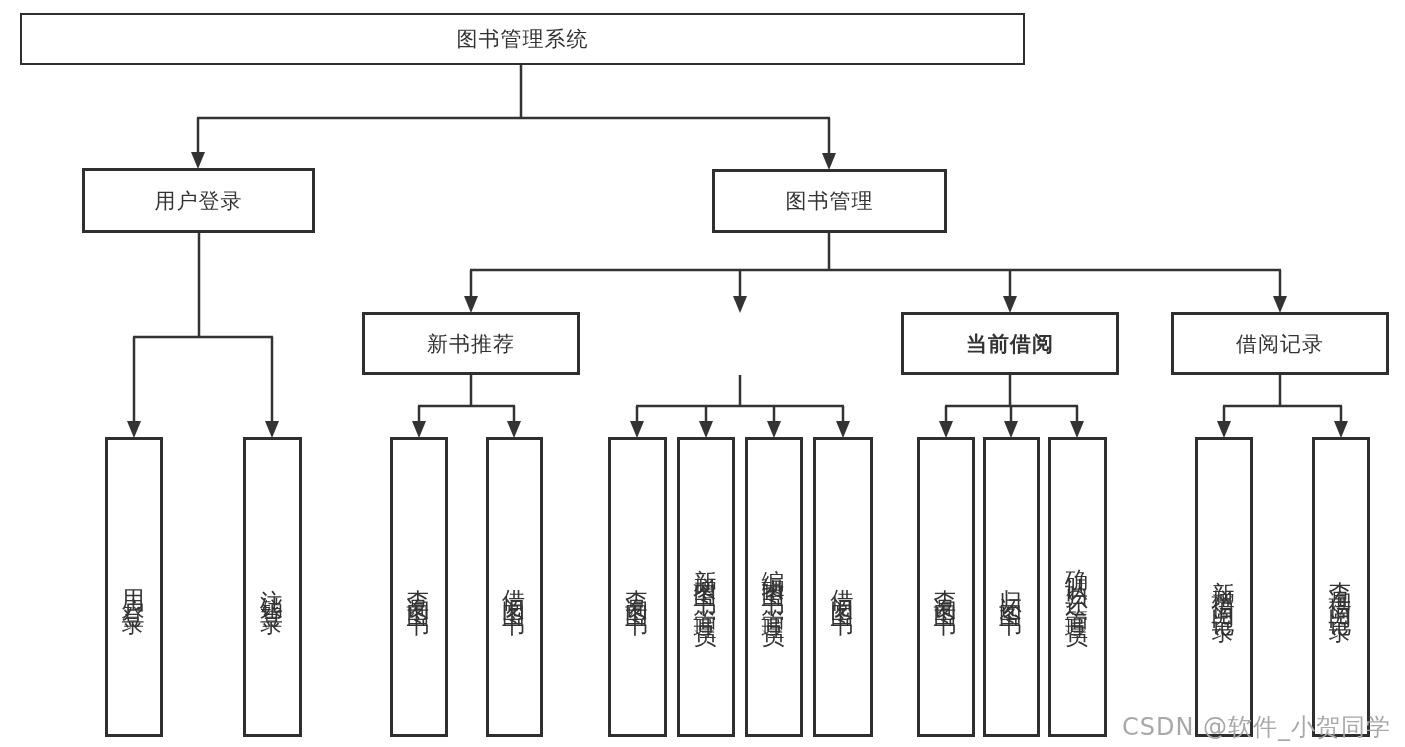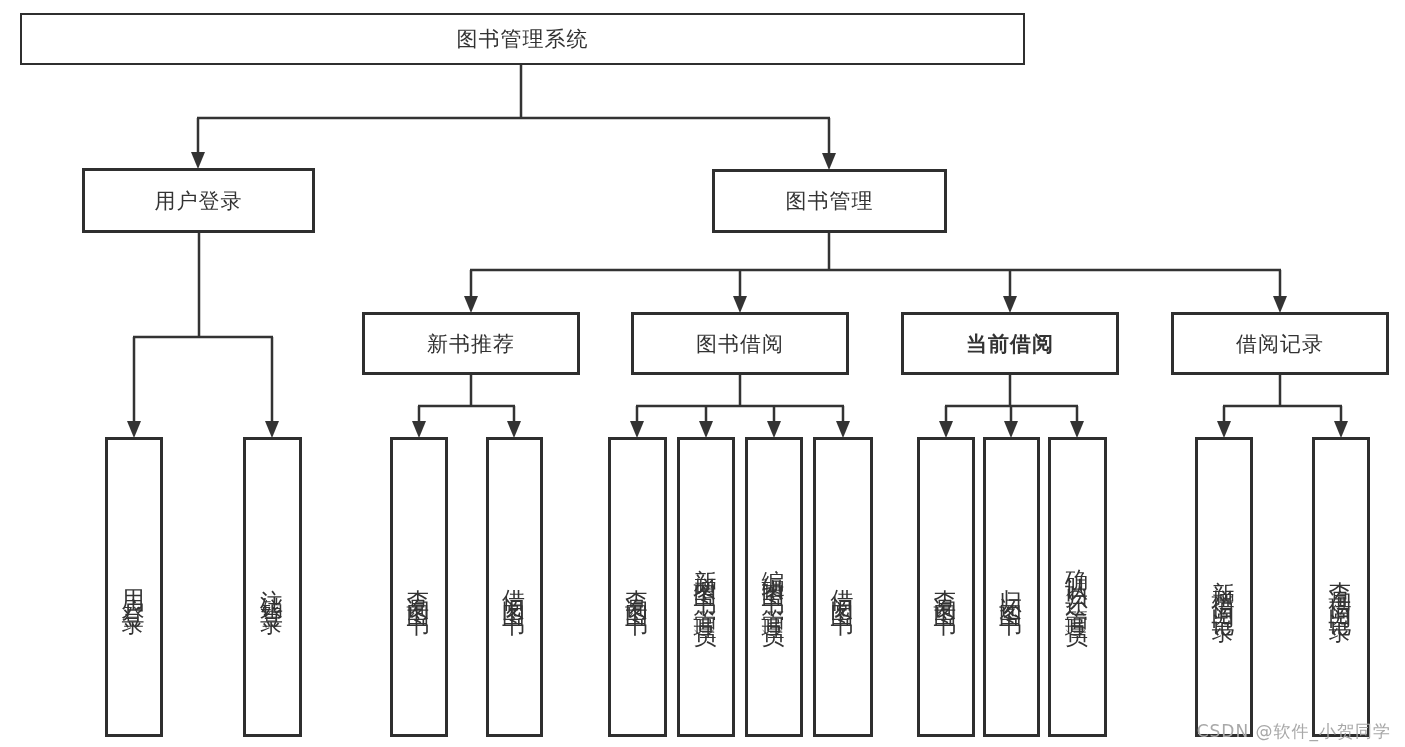--- a/index.html
+++ b/index.html
@@ -57,21 +57,21 @@
   #v-borrow-2      { left: 813px; top: 437px; width: 60px; height: 300px; }
   #v-query-3       { left: 917px; top: 437px; width: 58px; height: 300px; }
   #v-return-book   { left: 983px; top: 437px; width: 57px; height: 300px; }
   #v-confirm-return{ left:1048px; top: 437px; width: 59px; height: 300px; }
   #v-add-record    { left:1195px; top: 437px; width: 58px; height: 300px; }
   #v-query-record  { left:1312px; top: 437px; width: 58px; height: 300px; }
   .watermark {
     position: absolute;
     right: 14px;
     bottom: 4px;
-    font-size: 17px;
+    font-size: 24px;
     color: #a8a8a8;
     letter-spacing: 1px;
     white-space: nowrap;
   }
 </style>
 </head>
 <body>
 
 <div class="canvas">
 
@@ -122,23 +122,20 @@
   <div id="n-user-login" class="box hbox">
     <span>用户登录</span>
   </div>
   <div id="n-new-book" class="box hbox">
     <span>新书推荐</span>
   </div>
 
   <div id="n-book-mgmt" class="box hbox">
     <span>图书管理</span>
   </div>
-  <div id="n-book-borrow" class="box hbox">
-    <span>图书借阅</span>
-  </div>
   <div id="n-current-borrow" class="box hbox">
     <span>当前借阅</span>
   </div>
   <div id="n-borrow-record" class="box hbox">
     <span>借阅记录</span>
   </div>
 
   <div id="v-user-login" class="box vbox">
     <span>用户登录</span>
   </div>

